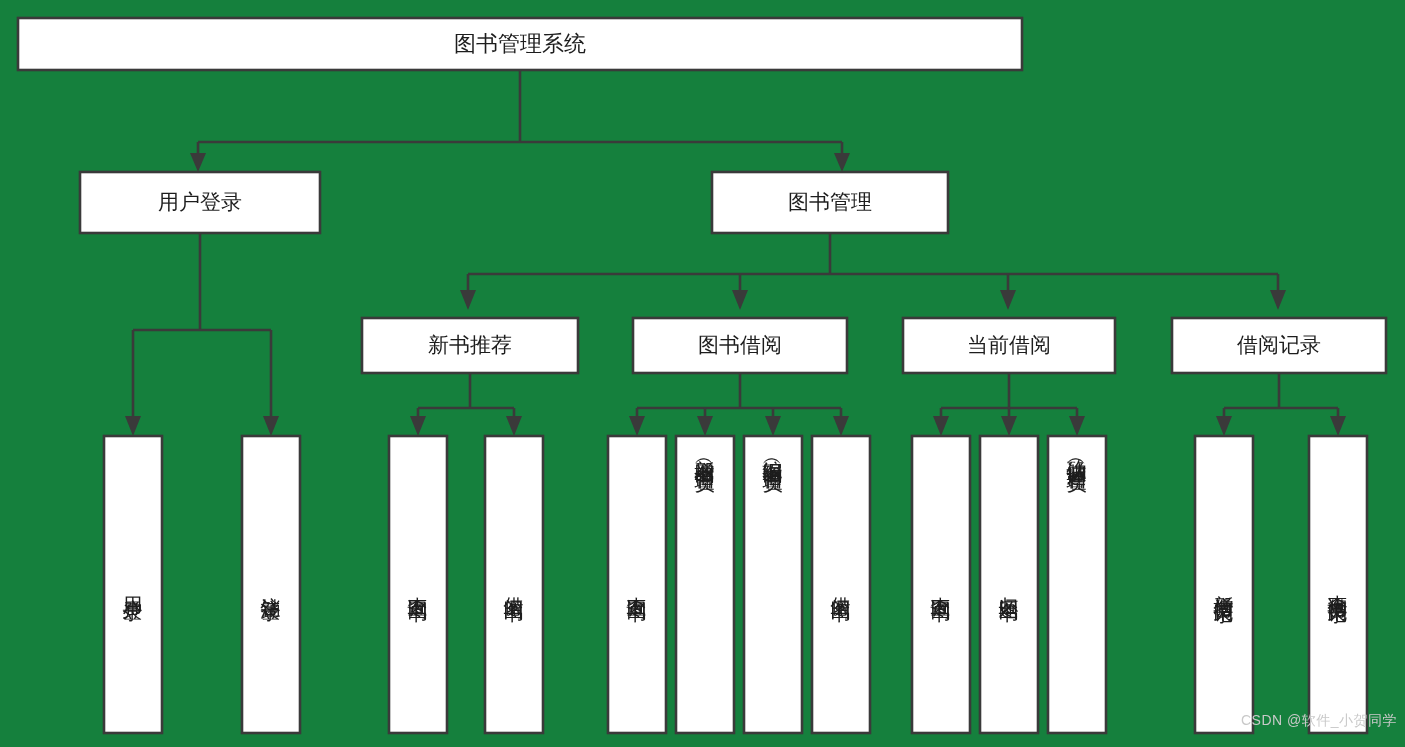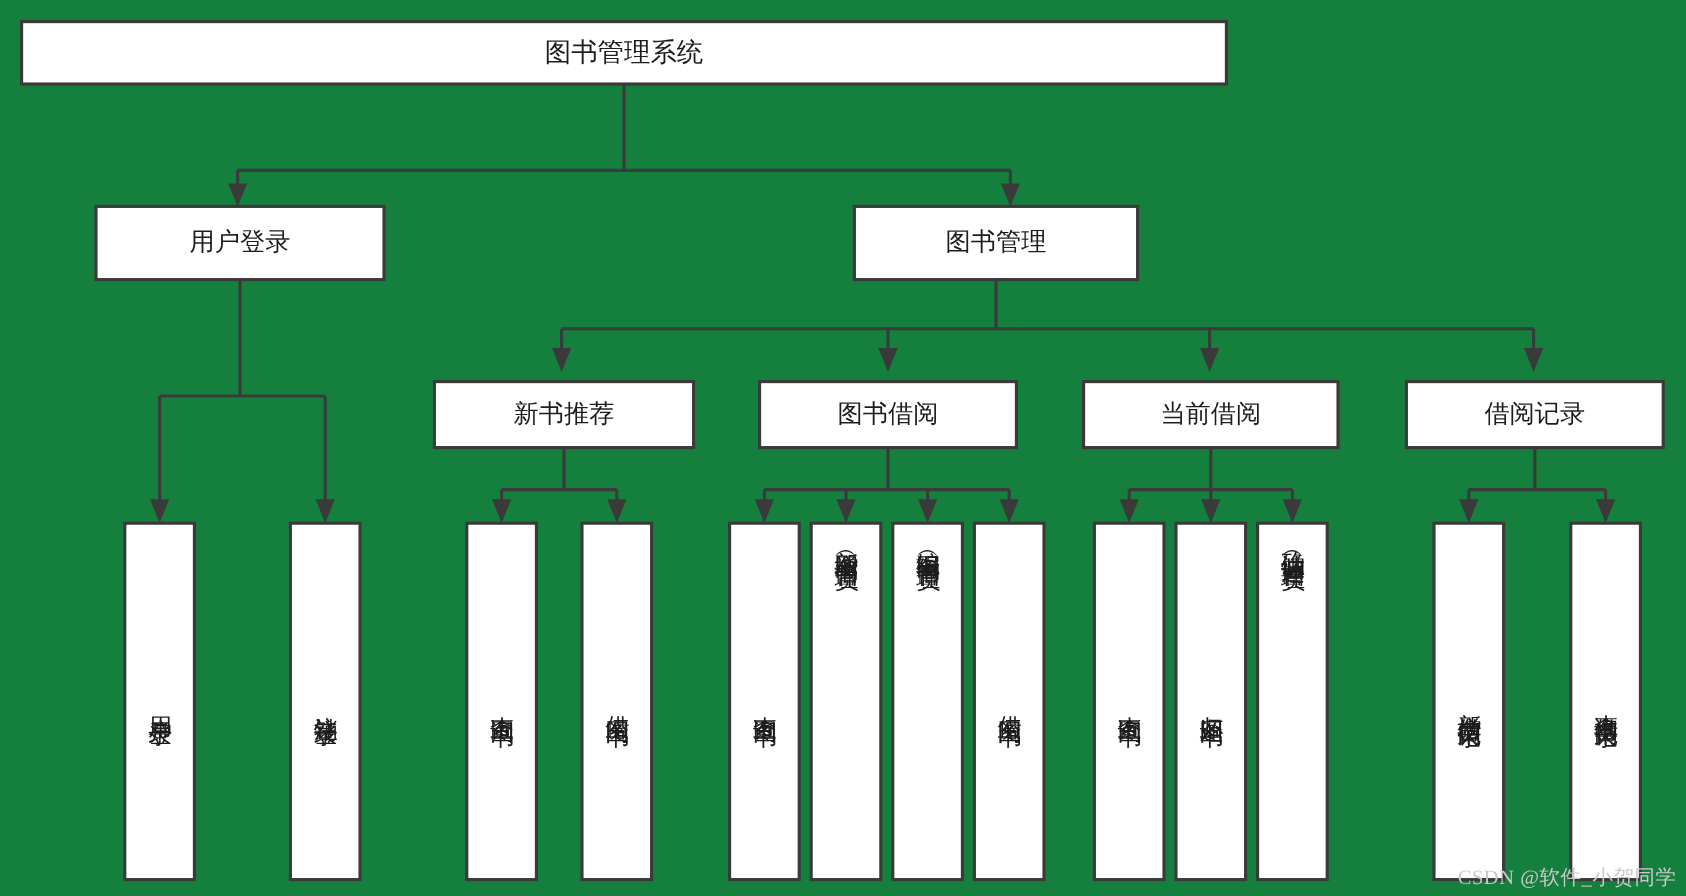--- a/index.html
+++ b/index.html
@@ -54,23 +54,23 @@
     font-size:20px;
     line-height:1;
     letter-spacing:2px;
     color:#1d1d1d;
     white-space:nowrap;
   }
 
   .watermark{
     position:absolute;
     right:8px;
-    bottom:4px;
-    font-family:Liberation Serif, serif;
-    font-size:17px;
+    bottom:17px;
+    font-family:Liberation Sans, sans-serif;
+    font-size:14px;
     color:#c9c9c9;
     letter-spacing:0.5px;
     white-space:nowrap;
     user-select:none;
   }
 </style>
 </head>
 <body>
 
 <div id="diagram-root">

